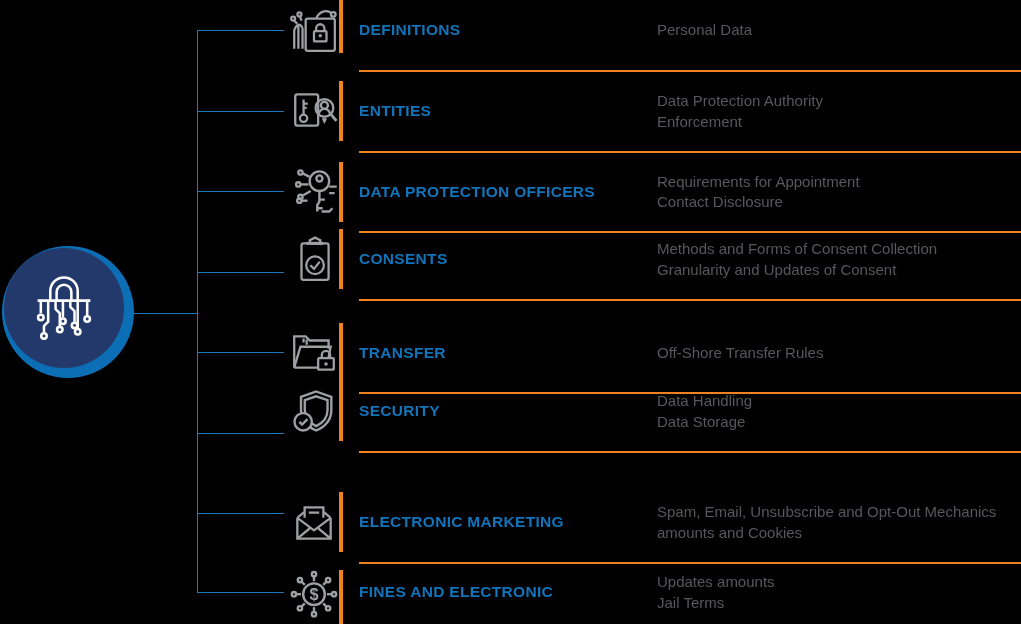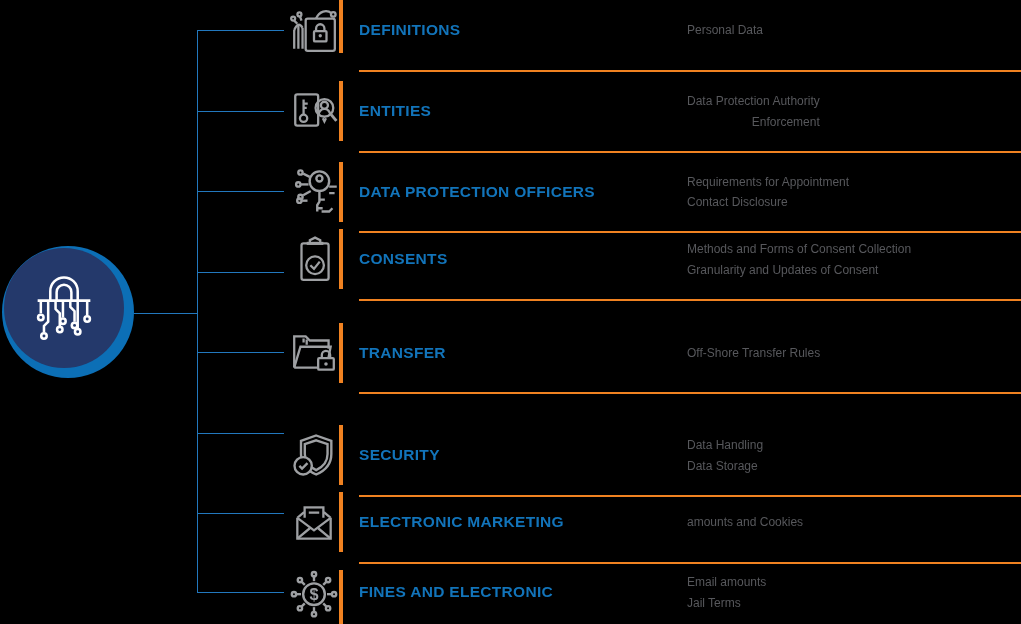--- a/index.html
+++ b/index.html
@@ -15,38 +15,38 @@
   .b1{top:30px}.b2{top:111px}.b3{top:191px}.b4{top:272px}
   .b5{top:352px}.b6{top:433px}.b7{top:513px}.b8{top:592px}
   
   .hub{position:absolute;left:2px;top:246px;width:132px;height:132px;}
   .hub-outer{position:absolute;inset:0;border-radius:50%;background:#0C6FB6;}
   .hub-inner{position:absolute;left:2px;top:2px;width:120px;height:120px;border-radius:50%;
     background:#24396B;display:flex;align-items:center;justify-content:center;}
   
   .row{position:absolute;left:0;width:1021px;--cy:40px;}
   .r1{top:0;height:71px;--cy:30px;}
-  .r2{top:71px;height:80.5px;text-align:right;}
+  .r2{top:71px;height:80.5px;}
   .r3{top:151.5px;height:80.5px;}
   .r4{top:219px;height:80.5px;}
   .r5{top:312.5px;height:80.5px;}
-  .r6{top:415px;height:80.5px;}
+  .r6{top:371px;height:80.5px;}
   .r7{top:482px;height:80.5px;}
   .r8{top:554px;height:70px;--cy:38px;}
   .row:not(.r8)::after{content:"";position:absolute;left:359px;right:0;bottom:-1px;height:2px;background:#F08221;}
   .icon-cell{position:absolute;left:286px;top:var(--cy);transform:translateY(-50%);
     width:56px;height:56px;display:flex;align-items:center;justify-content:center;}
   .vbar{position:absolute;left:339px;width:4px;background:#F08221;
     top:calc(var(--cy) - 30px);height:60px;}
   .r1 .vbar{top:0;height:53px;}
   .r8 .vbar{top:16px;height:54px;}
   .heading{position:absolute;left:359px;top:var(--cy);transform:translateY(-50%);
     color:#1274BA;font-size:15.5px;font-weight:bold;letter-spacing:.3px;white-space:nowrap;}
   .details{position:absolute;left:657px;top:var(--cy);transform:translateY(-50%);
-    color:#57585C;font-size:12px;line-height:20.5px;white-space:nowrap;margin-left:30px;}
+    color:#57585C;font-size:15px;line-height:20.5px;white-space:nowrap;}
   svg{display:block;}
 </style>
 </head>
 <body>
 
 <div class="canvas">
 
   <div class="line trunk"></div>
   <div class="line hub-link"></div>
   <div class="line branch b1"></div>
@@ -215,20 +215,21 @@
         <path d="M19 15 H29"></path>
         <path d="M8 20 L14.5 14.5 M40 20 L33.5 14.5"></path>
         <path d="M8 20 V40 H40 V20" fill="#000000"></path>
         <path d="M8 20 L24 32 L40 20"></path>
         <path d="M8 40 L20 30 M40 40 L28 30"></path>
       </svg>
     </div>
     <div class="vbar"></div>
     <div class="heading">ELECTRONIC MARKETING</div>
     <div class="details">
+      <div>Spam, Email, Unsubscribe and Opt-Out Mechanics</div>
       <div>amounts and Cookies</div>
     </div>
   </div>
 
   <div class="row r8">
     <div class="icon-cell">
       <svg width="52" height="52" viewBox="0 0 48 48" fill="none" stroke="#9EA0A3" stroke-width="2.2">
         <circle cx="24" cy="26" r="10"></circle>
         <text x="24" y="31" text-anchor="middle" font-size="15" font-weight="bold" font-family="Liberation Sans, sans-serif" fill="#9EA0A3" stroke="none">$</text>
         <path d="M24 14 V10"></path>
@@ -245,18 +246,18 @@
           <circle cx="11" cy="39" r="2"></circle>
         <path d="M12 26 H8"></path>
           <circle cx="5.5" cy="26" r="2"></circle>
         <path d="M15.5 17.5 L12.7 14.7"></path>
           <circle cx="11" cy="13" r="2"></circle>
       </svg>
     </div>
     <div class="vbar"></div>
     <div class="heading">FINES AND ELECTRONIC</div>
     <div class="details">
-      <div>Email amounts</div>
+      <div>Updates amounts</div>
       <div>Jail Terms</div>
     </div>
   </div>
 
 </div>
 
 </body></html>

